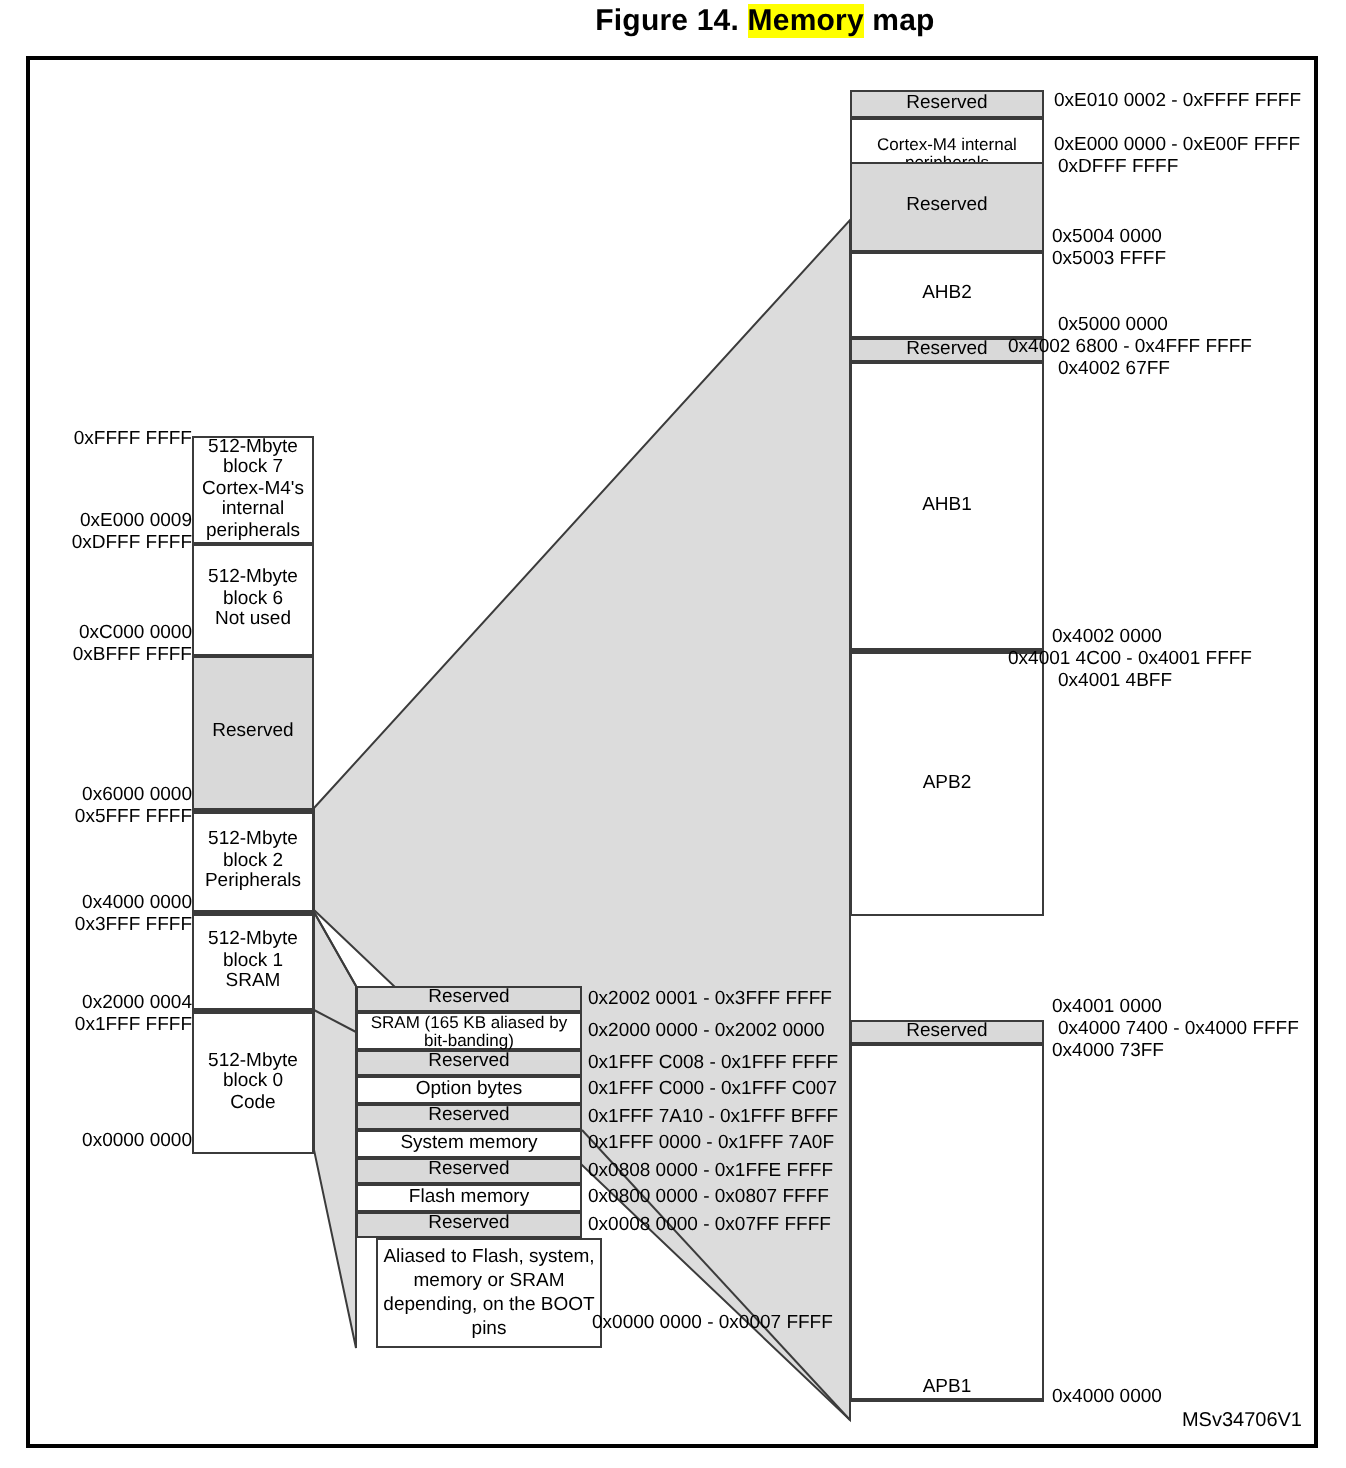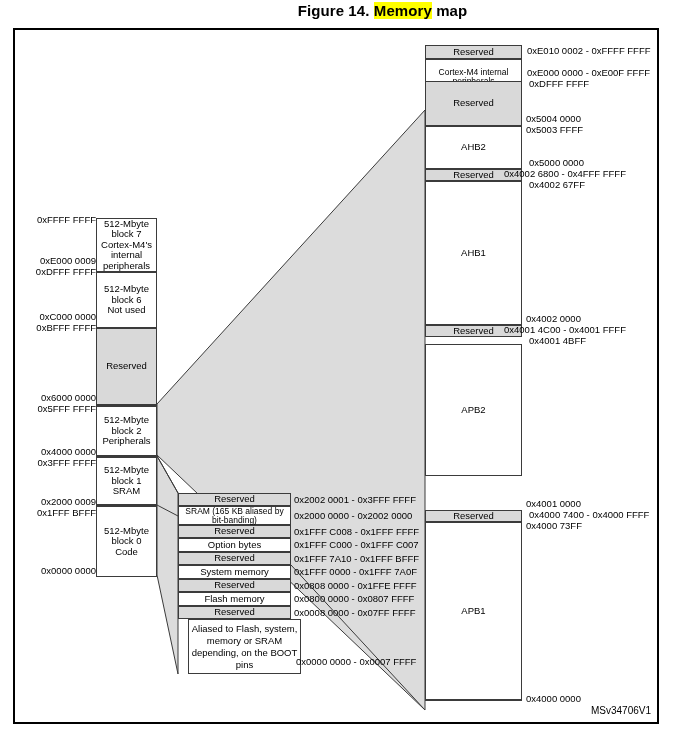--- a/index.html
+++ b/index.html
@@ -14,21 +14,21 @@
   
   #frame{position:absolute;left:13px;top:28px;width:646px;height:696px;
          border:2px solid #000;box-sizing:border-box;background:#fff;}
 
   
   .blk{position:absolute;box-sizing:border-box;border:1px solid #3b3b3b;
        display:flex;align-items:center;justify-content:center;text-align:center;
        font-size:9.5px;line-height:10.5px;background:#fff;z-index:3;}
   .blk.res{background:#d9d9d9;}
   .blk.th{border-top-width:2px;}
-  .blk.bh{border-bottom-width:2px;}
+  .blk.bh{border-bottom-width:2px;align-items:flex-end;}
   .blk span{display:block;padding:0 1px;}
 
   
   .addr{position:absolute;font-size:9.5px;line-height:10.5px;white-space:nowrap;z-index:4;}
   .addr.r{text-align:right;}
 
   
   svg#links{position:absolute;left:0;top:0;width:673px;height:734px;z-index:1;}
 
   #msid{position:absolute;right:22px;bottom:18px;font-size:10px;}
@@ -56,22 +56,22 @@
 
 <div class="addr r" style="left:28px;top:215px;width:68px">0xFFFF FFFF</div>
 <div class="addr r" style="left:28px;top:256px;width:68px">0xE000 0009</div>
 <div class="addr r" style="left:28px;top:267px;width:68px">0xDFFF FFFF</div>
 <div class="addr r" style="left:28px;top:312px;width:68px">0xC000 0000</div>
 <div class="addr r" style="left:28px;top:323px;width:68px">0xBFFF FFFF</div>
 <div class="addr r" style="left:28px;top:393px;width:68px">0x6000 0000</div>
 <div class="addr r" style="left:28px;top:404px;width:68px">0x5FFF FFFF</div>
 <div class="addr r" style="left:28px;top:447px;width:68px">0x4000 0000</div>
 <div class="addr r" style="left:28px;top:458px;width:68px">0x3FFF FFFF</div>
-<div class="addr r" style="left:28px;top:497px;width:68px">0x2000 0009</div>
-<div class="addr r" style="left:28px;top:508px;width:68px">0x1FFF BFFF</div>
+<div class="addr r" style="left:28px;top:497px;width:68px">0x2000 0004</div>
+<div class="addr r" style="left:28px;top:508px;width:68px">0x1FFF FFFF</div>
 <div class="addr r" style="left:28px;top:566px;width:68px">0x0000 0000</div>
 
 <div class="blk" style="left:96px;top:218px;width:61px;height:54px">
     <span>512-Mbyte<br>block 7<br>Cortex-M4's<br>internal<br>peripherals</span>
   </div>
 <div class="blk" style="left:96px;top:272px;width:61px;height:56px">
     <span>512-Mbyte<br>block 6<br>Not used</span>
   </div>
 <div class="blk res" style="left:96px;top:328px;width:61px;height:77px">
     <span>Reserved</span>
@@ -142,21 +142,21 @@
   </div>
 <div class="blk res" style="left:425px;top:169px;width:97px;height:12px">
     <span>Reserved</span>
   </div>
 <div class="blk" style="left:425px;top:181px;width:97px;height:144px">
     <span>AHB1</span>
   </div>
 <div class="blk res" style="left:425px;top:325px;width:97px;height:12px">
     <span>Reserved</span>
   </div>
-<div class="blk" style="left:425px;top:344px;width:97px;height:132px">
+<div class="blk" style="left:425px;top:326px;width:97px;height:132px">
     <span>APB2</span>
   </div>
 <div class="blk res" style="left:425px;top:510px;width:97px;height:12px">
     <span>Reserved</span>
   </div>
 <div class="blk bh" style="left:425px;top:522px;width:97px;height:179px">
     <span>APB1</span>
   </div>
 
 <div class="addr" style="left:527px;top:46px">0xE010 0002 - 0xFFFF FFFF</div>

